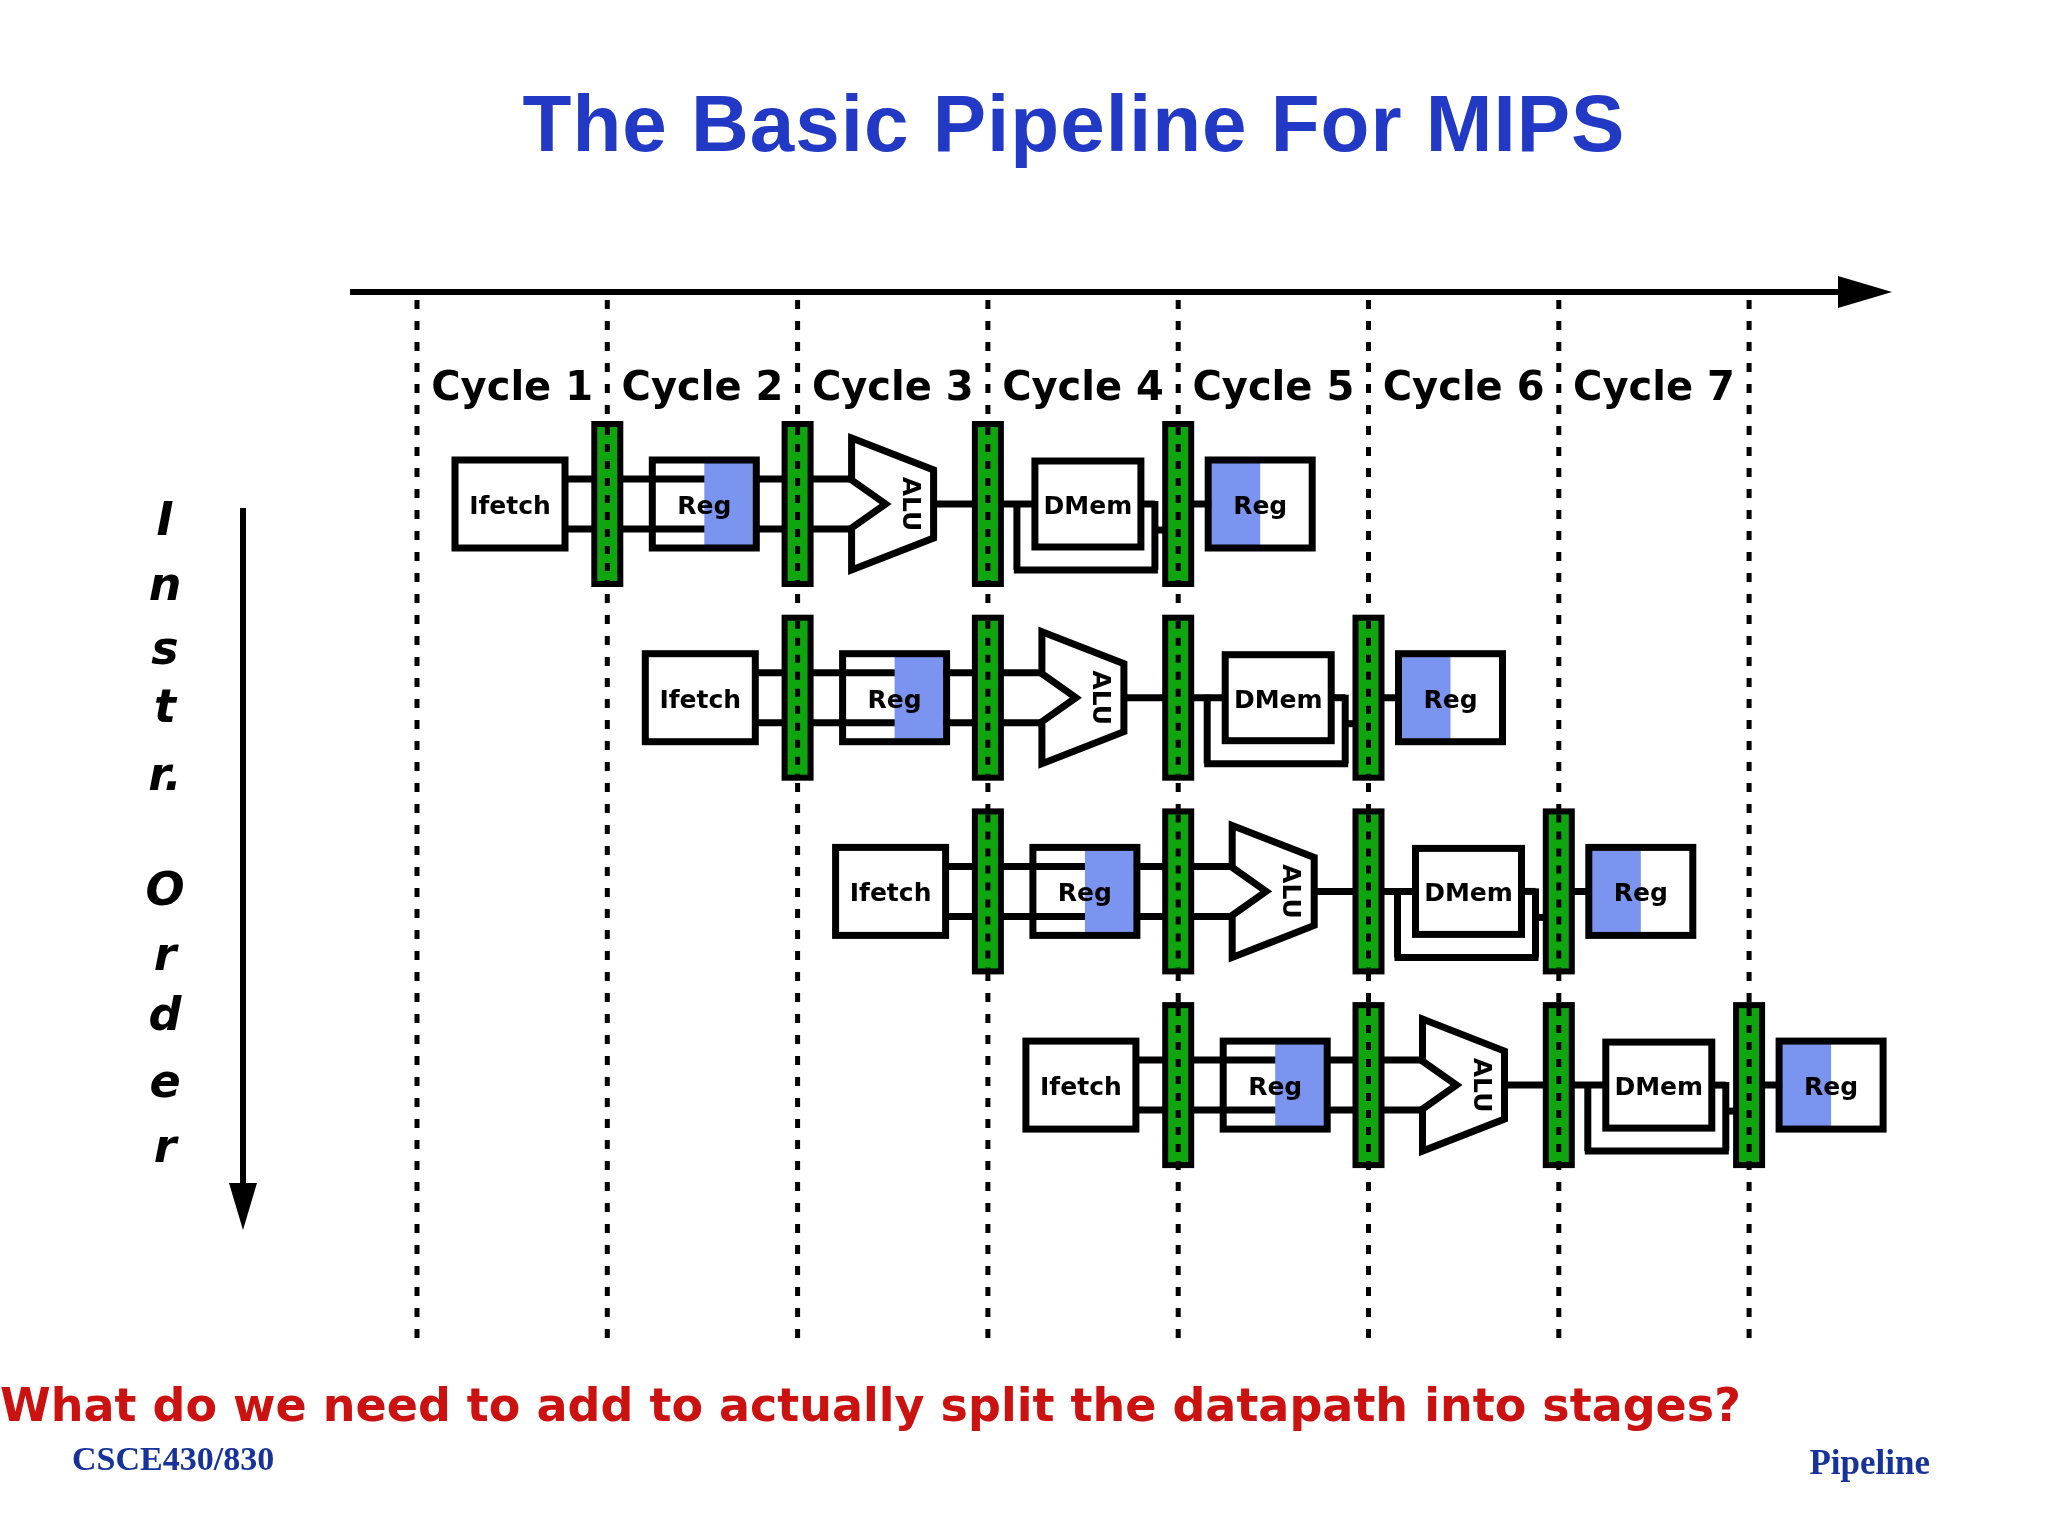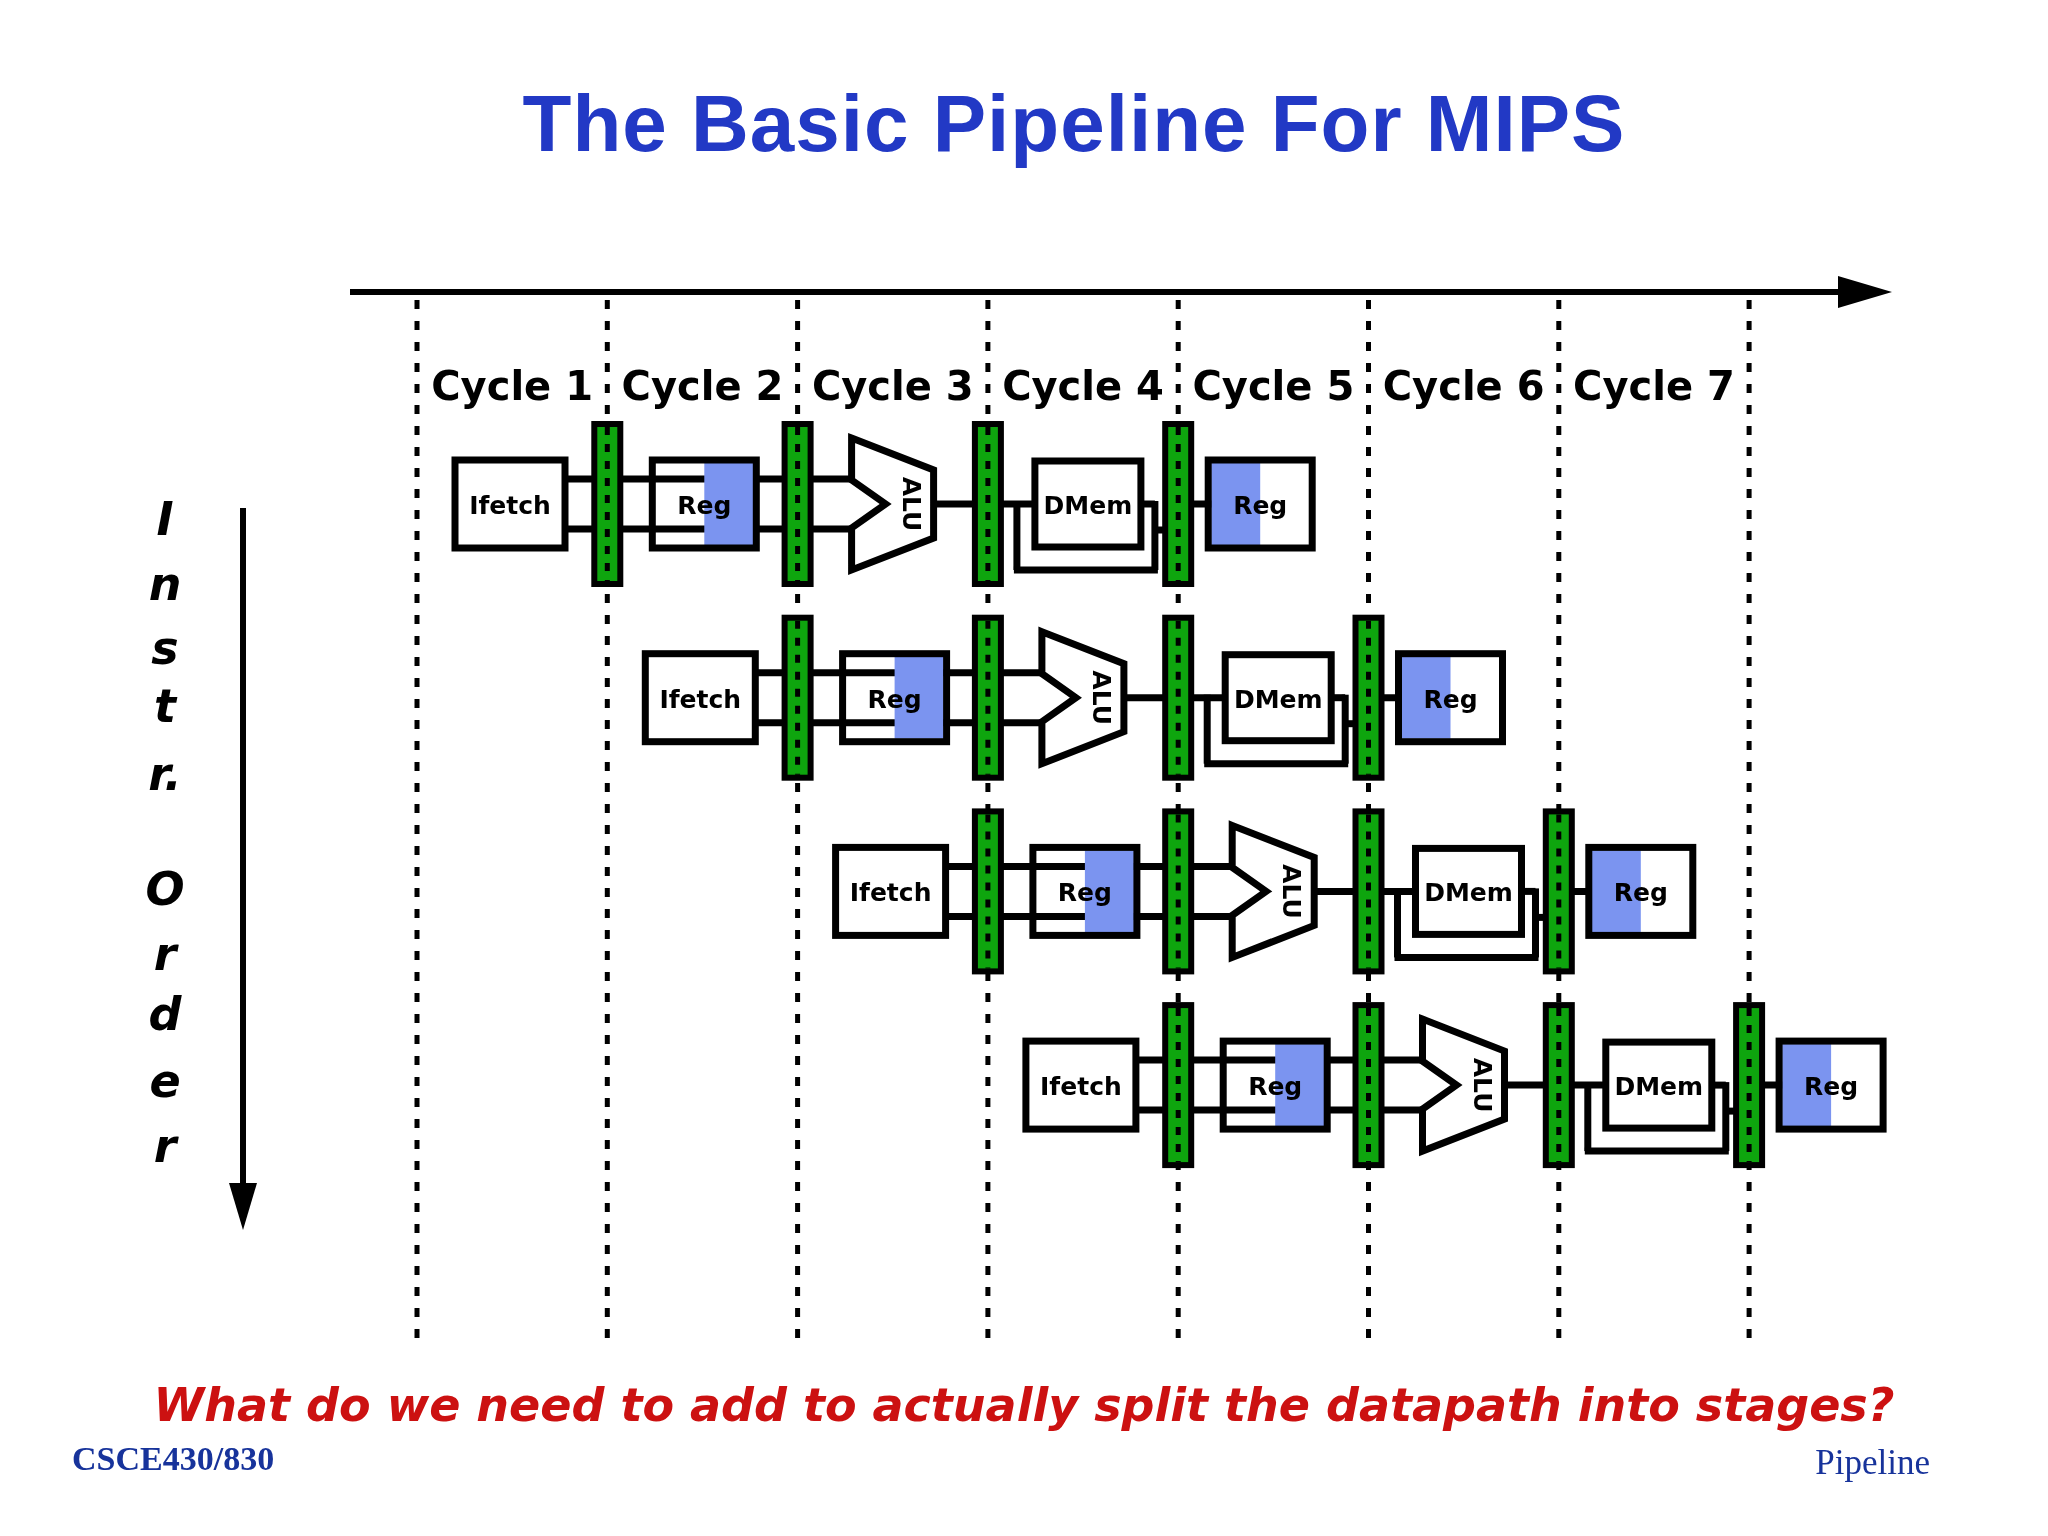--- a/index.html
+++ b/index.html
@@ -2,26 +2,26 @@
 <html><head>
 <meta charset="utf-8">
 <style>
   html,body{margin:0;padding:0;background:#ffffff;}
   .slide{position:relative;width:2048px;height:1536px;background:#ffffff;overflow:hidden;
          font-family:"DejaVu Sans",sans-serif;}
   .title{position:absolute;top:78px;left:120px;right:20px;text-align:center;
          font-family:"Liberation Sans",sans-serif;font-weight:bold;font-size:80px;
          letter-spacing:1px;}
   #diagram{position:absolute;left:0;top:0;}
-  .question{position:absolute;top:1378px;left:0;right:0;text-align:center;
-            font-weight:bold;font-style:italic;font-size:46px;}
+  .question{position:absolute;top:1378px;left:0;right:0;
+            font-weight:bold;font-size:46px;}
   .footer-left{position:absolute;top:1440px;left:55px;
                font-family:"Liberation Serif",serif;font-weight:bold;font-size:34px;}
   .footer-right{position:absolute;top:1443px;right:118px;
-                font-family:"Liberation Serif",serif;font-weight:normal;font-size:35px;}
+                font-family:"Liberation Serif",serif;font-weight:bold;font-size:35px;}
 </style>
 </head>
 <body>
 
 <div class="slide">
 
   <div class="title" style="color: rgb(34, 57, 197);">The Basic Pipeline For MIPS</div>
 
   <svg id="diagram" width="2048" height="1536" viewBox="0 0 2048 1536">
       <line x1="350" y1="292" x2="1843" y2="292" stroke="#000000" stroke-width="6"></line>

